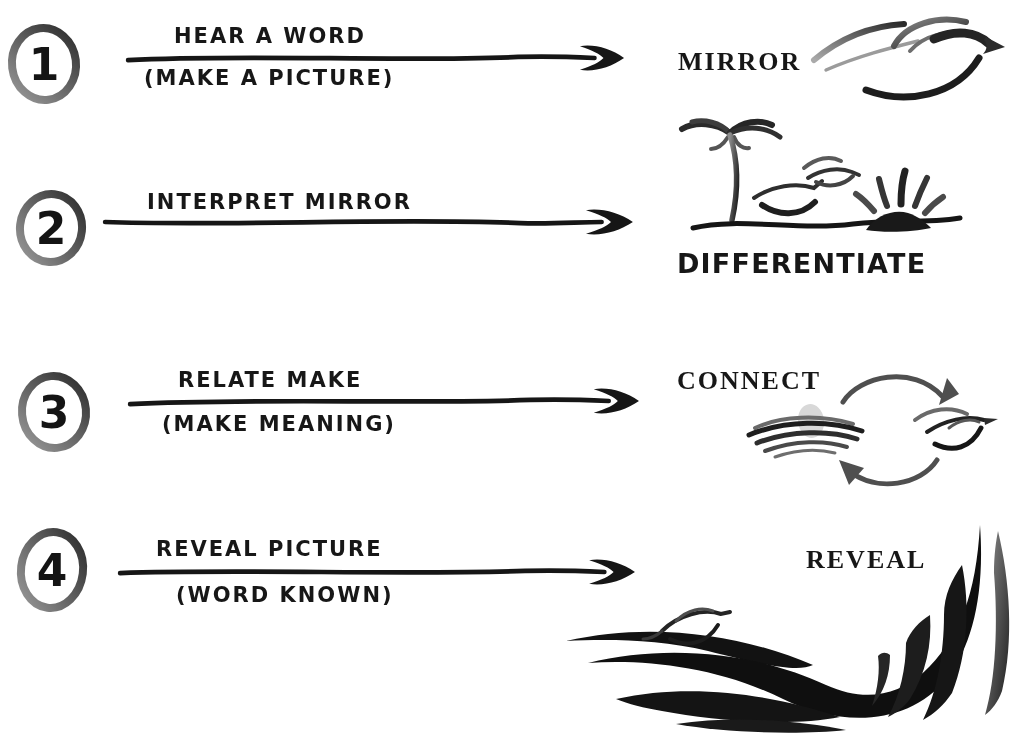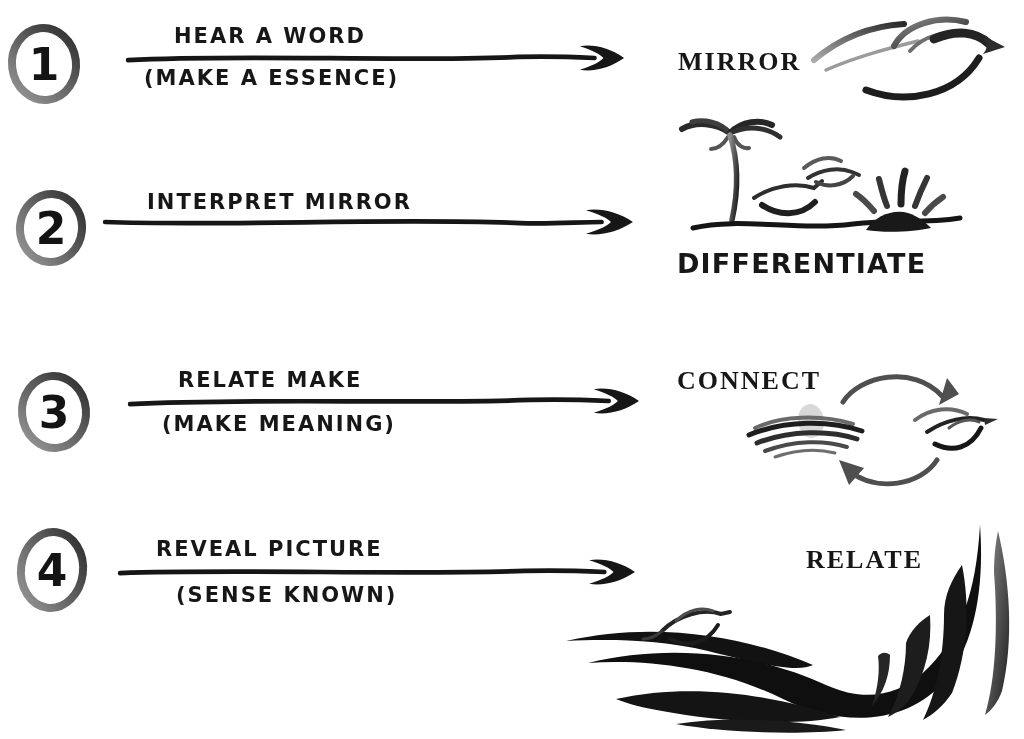--- a/index.html
+++ b/index.html
@@ -43,21 +43,21 @@
 
   <svg style="left:6px;top:24px" width="76" height="80" viewBox="0 0 76 80">
     <ellipse cx="38" cy="40" rx="32" ry="36" fill="none" stroke="url(#ringGrad)" stroke-width="8" transform="rotate(-7 38 40)"></ellipse>
     <text class="num" x="38" y="56" text-anchor="middle">1</text>
   </svg>
   <div class="label action" style="left:174px;top:24px">HEAR A WORD</div>
   <svg style="left:126px;top:44px" width="500" height="28" viewBox="0 0 510 26" preserveAspectRatio="none">
     <path d="M2,15 C120,9 280,17 400,12 C430,11 456,12 478,13" fill="none" stroke="#161616" stroke-width="4.4" stroke-linecap="round"></path>
     <path d="M508,13 C494,4 478,0 463,2 C476,6 483,9 487,13 C483,17 476,20 463,24 C478,26 494,22 508,13 Z" fill="#161616"></path>
   </svg>
-  <div class="label method" style="left:144px;top:66px">(MAKE A ESSENCE)</div>
+  <div class="label method" style="left:144px;top:66px">(MAKE A PICTURE)</div>
   <div class="label result" style="left:678px;top:47px">MIRROR</div>
 
   <svg style="left:806px;top:8px" width="205" height="100" viewBox="0 0 205 100">
     <path d="M8,52 C34,30 64,18 98,16" fill="none" stroke="url(#inkGrad2)" stroke-width="6" stroke-linecap="round"></path>
     <path d="M20,62 C52,48 84,40 112,33" fill="none" stroke="#9b9b9b" stroke-width="3.4" stroke-linecap="round"></path>
     <path d="M88,38 C100,16 132,7 160,14" fill="none" stroke="url(#inkGrad)" stroke-width="6" stroke-linecap="round"></path>
     <path d="M104,43 C118,27 142,22 158,27" fill="none" stroke="#6e6e6e" stroke-width="4" stroke-linecap="round"></path>
     <path d="M128,31 C150,21 170,24 182,35" fill="none" stroke="#242424" stroke-width="9" stroke-linecap="round"></path>
     <path d="M180,29 L199,39 L177,46 C182,41 181,35 178,32 Z" fill="#2c2c2c"></path>
     <path d="M60,82 C100,97 150,88 173,50" fill="none" stroke="#1d1d1d" stroke-width="7" stroke-linecap="round"></path>
@@ -140,22 +140,22 @@
 
   <svg style="left:14px;top:528px" width="76" height="84" viewBox="0 0 76 84">
     <ellipse cx="38" cy="42" rx="31" ry="38" fill="none" stroke="url(#ringGrad)" stroke-width="8" transform="rotate(7 38 42)"></ellipse>
     <text class="num" x="38" y="58" text-anchor="middle">4</text>
   </svg>
   <div class="label action" style="left:156px;top:537px">REVEAL PICTURE</div>
   <svg style="left:118px;top:558px" width="519" height="28" viewBox="0 0 510 26" preserveAspectRatio="none">
     <path d="M2,14 C120,10 280,16 400,12 C430,11 456,12 478,13" fill="none" stroke="#161616" stroke-width="4.4" stroke-linecap="round"></path>
     <path d="M508,13 C494,4 478,0 463,2 C476,6 483,9 487,13 C483,17 476,20 463,24 C478,26 494,22 508,13 Z" fill="#161616"></path>
   </svg>
-  <div class="label method" style="left:176px;top:583px">(SENSE KNOWN)</div>
-  <div class="label result" style="left:806px;top:545px">RELATE</div>
+  <div class="label method" style="left:176px;top:583px">(WORD KNOWN)</div>
+  <div class="label result" style="left:806px;top:545px">REVEAL</div>
 
   <svg style="left:558px;top:503px" width="466" height="232" viewBox="0 0 466 232">
 
     <path d="M8,138 C95,118 185,132 255,162 C238,170 198,160 150,148 C100,136 48,136 8,138 Z" fill="#121212"></path>
     <path d="M30,160 C110,140 200,150 268,182 C330,210 378,176 406,108 C415,86 420,56 422,22
              C427,92 414,142 390,174 C350,224 282,224 225,196 C160,164 88,156 30,160 Z" fill="#0f0f0f"></path>
     <path d="M58,196 C138,178 222,194 282,214 C232,224 158,218 104,208 C86,205 70,201 58,196 Z" fill="#141414"></path>
     <path d="M118,221 C178,212 242,218 288,227 C242,232 168,230 118,221 Z" fill="#1a1a1a"></path>
 
     <path d="M440,28 C452,78 456,138 444,188 C440,199 434,207 427,212 C438,176 440,120 436,70 C436,52 438,38 440,28 Z" fill="url(#inkGrad)"></path>

